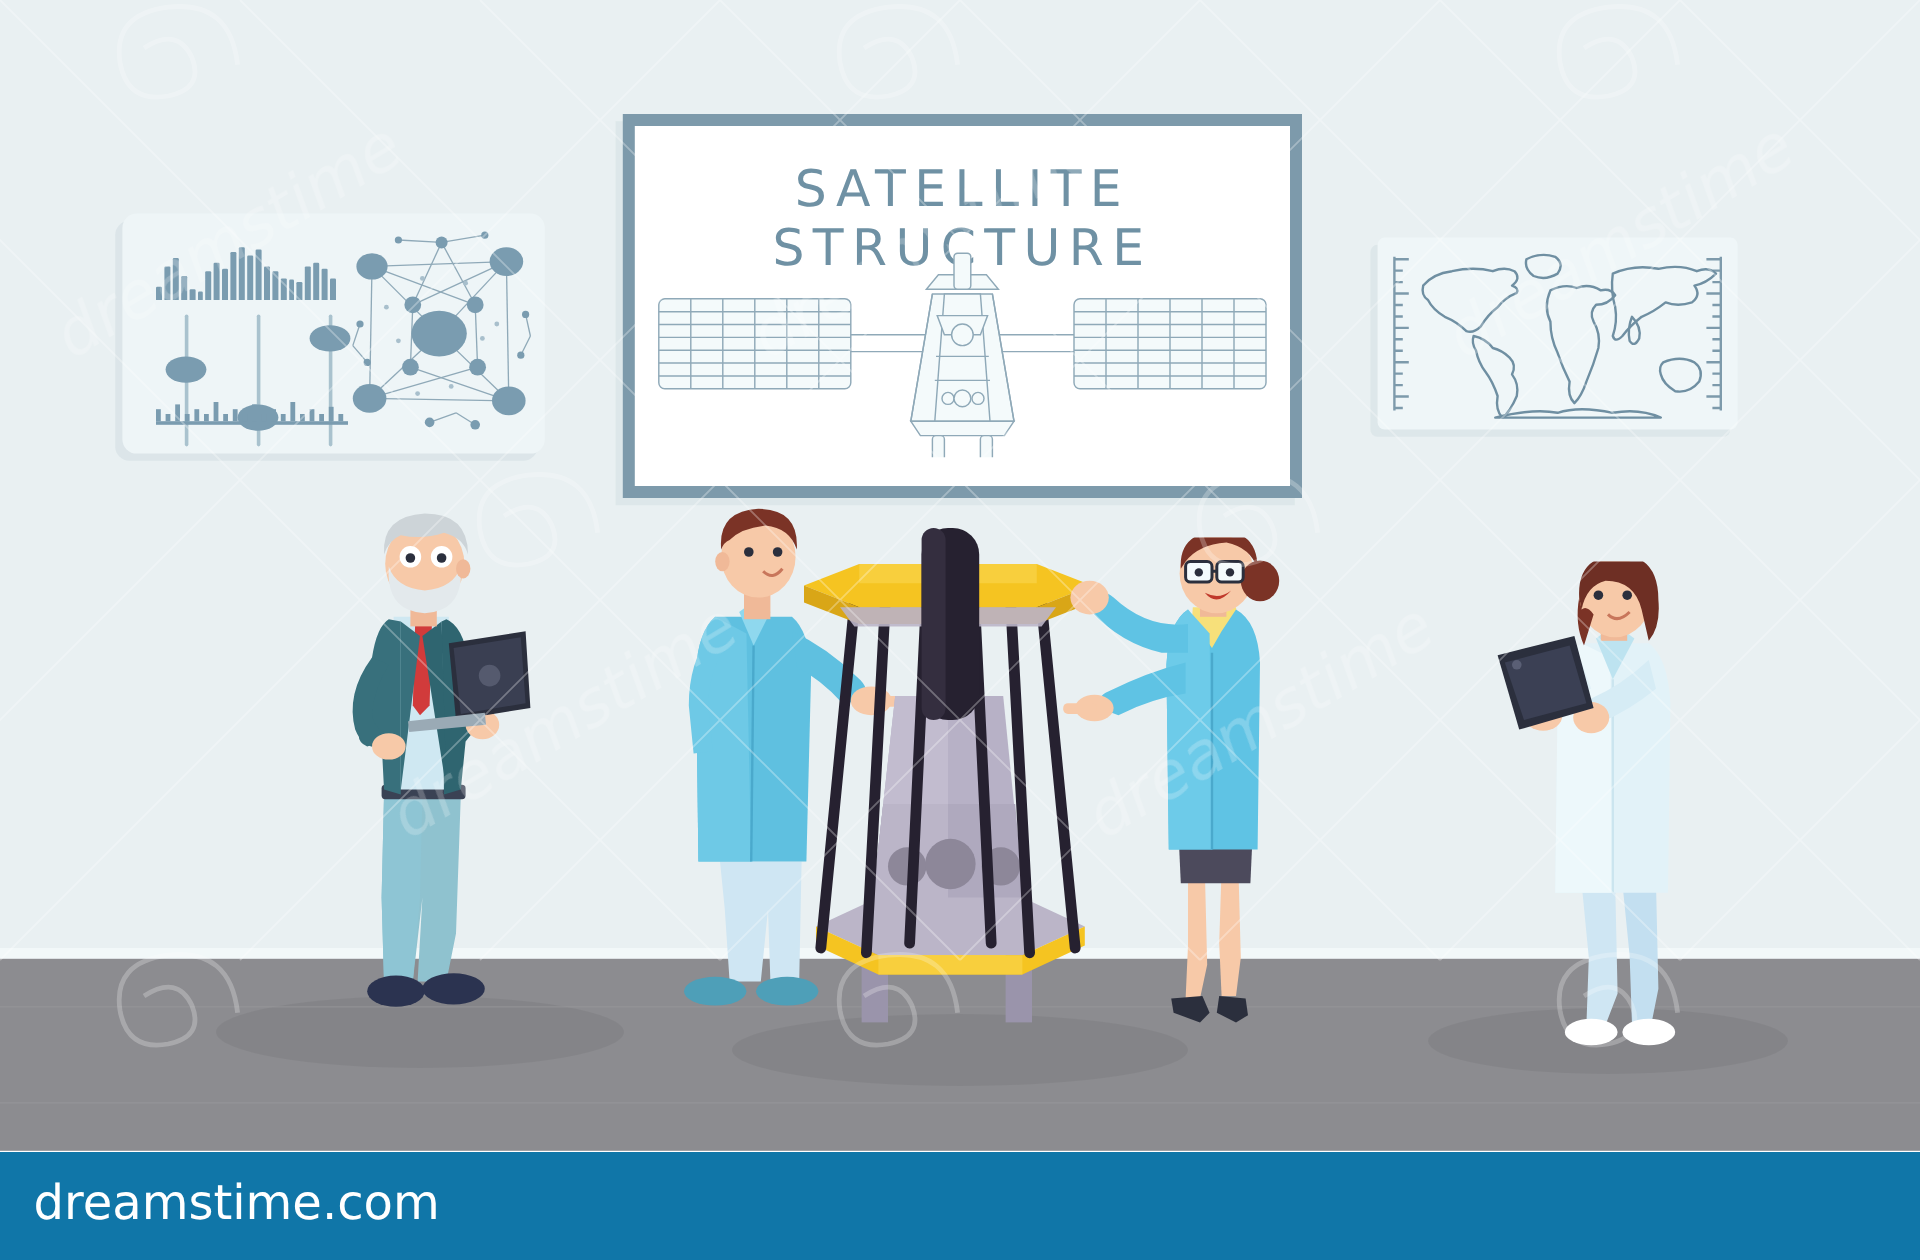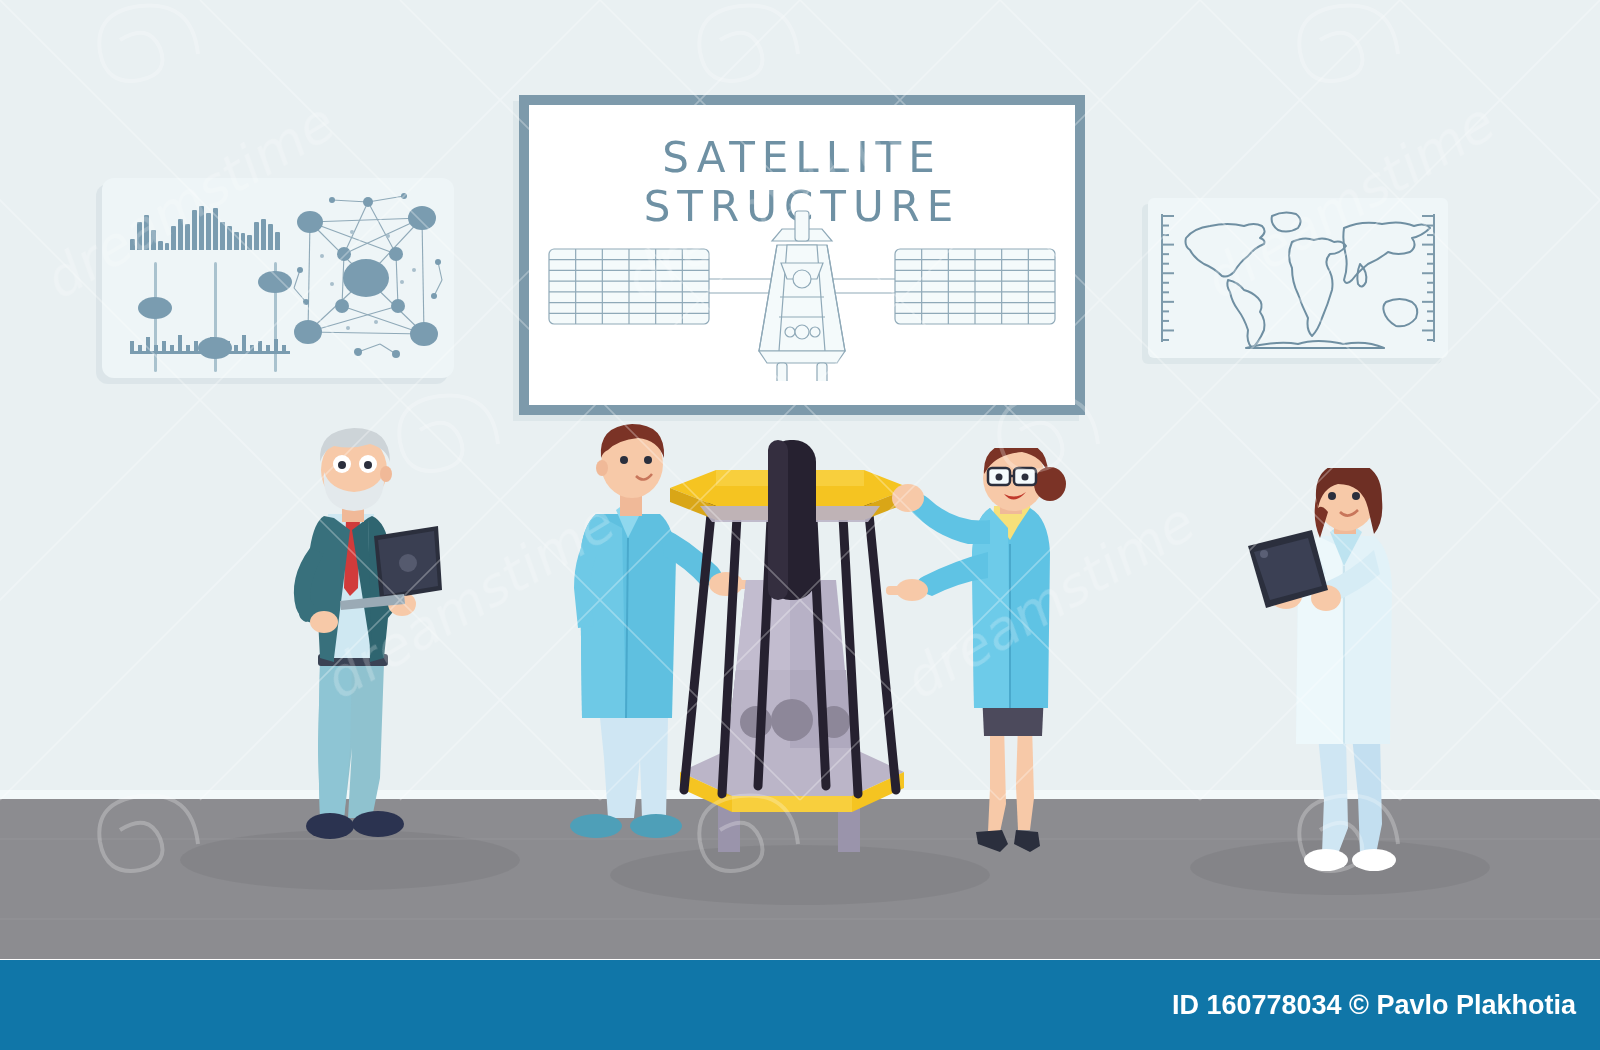--- a/index.html
+++ b/index.html
@@ -593,16 +593,18 @@
     <g fill="#ffffff" opacity="0.40" font-family="DejaVu Sans, sans-serif" font-size="54" font-style="italic">
       <text x="60" y="300" transform="rotate(-31 60 300)">dreamstime</text>
       <text x="640" y="300" transform="rotate(-31 640 300)">dreamstime</text>
       <text x="1220" y="300" transform="rotate(-31 1220 300)">dreamstime</text>
       <text x="340" y="700" transform="rotate(-31 340 700)">dreamstime</text>
       <text x="920" y="700" transform="rotate(-31 920 700)">dreamstime</text>
     </g>
   </svg>
 
   <div class="footer">
-    <div class="footer-id">ID 160778034 © Pavlo Plakhotia</div>
+    <div class="footer-logo">
+      <span>dreamstime.com</span>
+    </div>
   </div>
 
 </div>
 
 </body></html>

